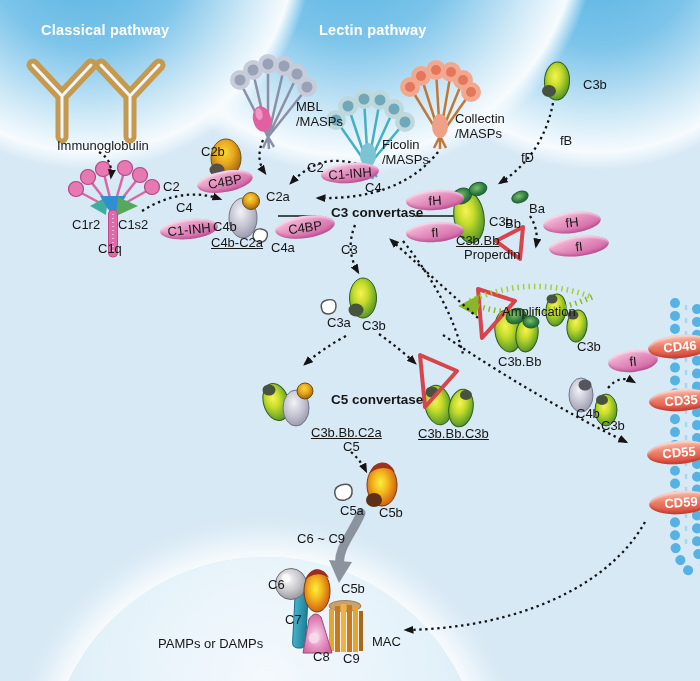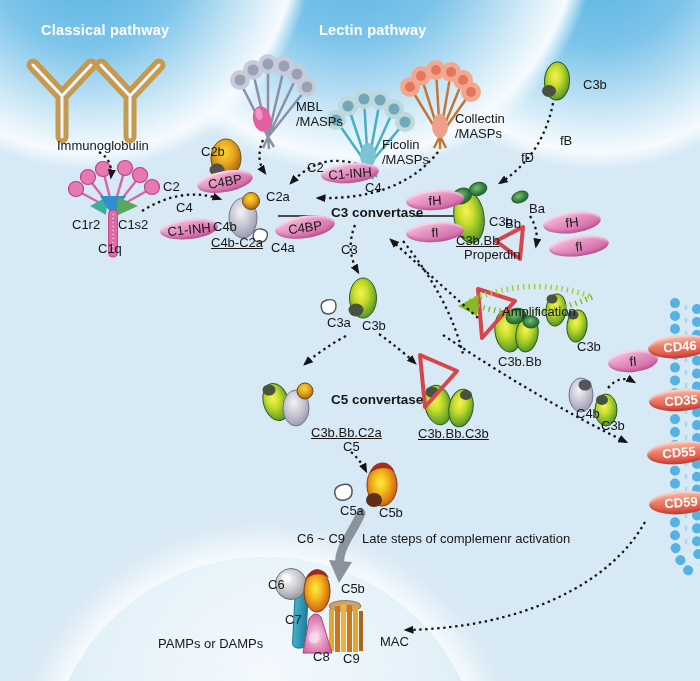--- a/index.html
+++ b/index.html
@@ -352,27 +352,26 @@
       <span class="lbl " style="left: 566px; top: 340px;">C3b</span>
       <span class="lbl " style="left: 565px; top: 407px;">C4b</span>
       <span class="lbl " style="left: 590px; top: 419px;">C3b</span>
       <span class="lbl bold" style="left: 320px; top: 392px;">C5 convertase</span>
       <span class="lbl ul" style="left: 252px; top: 426px; margin-left: 48px;">C3b.Bb.C2a</span>
       <span class="lbl ul" style="left: 407px; top: 427px;">C3b.Bb.C3b</span>
       <span class="lbl " style="left: 332px; top: 440px;">C5</span>
       <span class="lbl " style="left: 329px; top: 504px;">C5a</span>
       <span class="lbl " style="left: 368px; top: 506px;">C5b</span>
       <span class="lbl " style="left: 286px; top: 532px;">C6 ~ C9</span>
-      <span class="lbl " style="left: 351px; top: 532px;">Late steps of complemenr activation</span>
       <span class="lbl " style="left: 257px; top: 578px;">C6</span>
       <span class="lbl " style="left: 330px; top: 582px;">C5b</span>
       <span class="lbl " style="left: 274px; top: 613px;">C7</span>
       <span class="lbl " style="left: 302px; top: 650px;">C8</span>
       <span class="lbl " style="left: 332px; top: 652px;">C9</span>
-      <span class="lbl " style="left: 361px; top: 635px; margin-left: 8px;">MAC</span>
+      <span class="lbl " style="left: 361px; top: 635px;">MAC</span>
       <span class="lbl " style="left: 147px; top: 637px;">PAMPs or DAMPs</span>
       <div class="pill pink" style="left: 186px; top: 171px; width: 56px; height: 21px; transform: rotate(-10deg);">C4BP</div>
       <div class="pill pink" style="left: 149px; top: 219px; width: 58px; height: 20px; transform: rotate(-6deg);">C1-INH</div>
       <div class="pill pink" style="left: 264px; top: 216px; width: 60px; height: 22px; transform: rotate(-8deg);">C4BP</div>
       <div class="pill pink" style="left: 310px; top: 163px; width: 58px; height: 20px; transform: rotate(-5deg);">C1-INH</div>
       <div class="pill pink" style="left: 395px; top: 190px; width: 58px; height: 20px; transform: rotate(-4deg);">fH</div>
       <div class="pill pink" style="left: 395px; top: 222px; width: 58px; height: 20px; transform: rotate(-4deg);">fI</div>
       <div class="pill pink" style="left: 532px; top: 212px; width: 58px; height: 21px; transform: rotate(-7deg);">fH</div>
       <div class="pill pink" style="left: 538px; top: 236px; width: 60px; height: 20px; transform: rotate(-7deg);">fI</div>
       <div class="pill pink" style="left: 597px; top: 350px; width: 50px; height: 22px; transform: rotate(-6deg);">fI</div>

